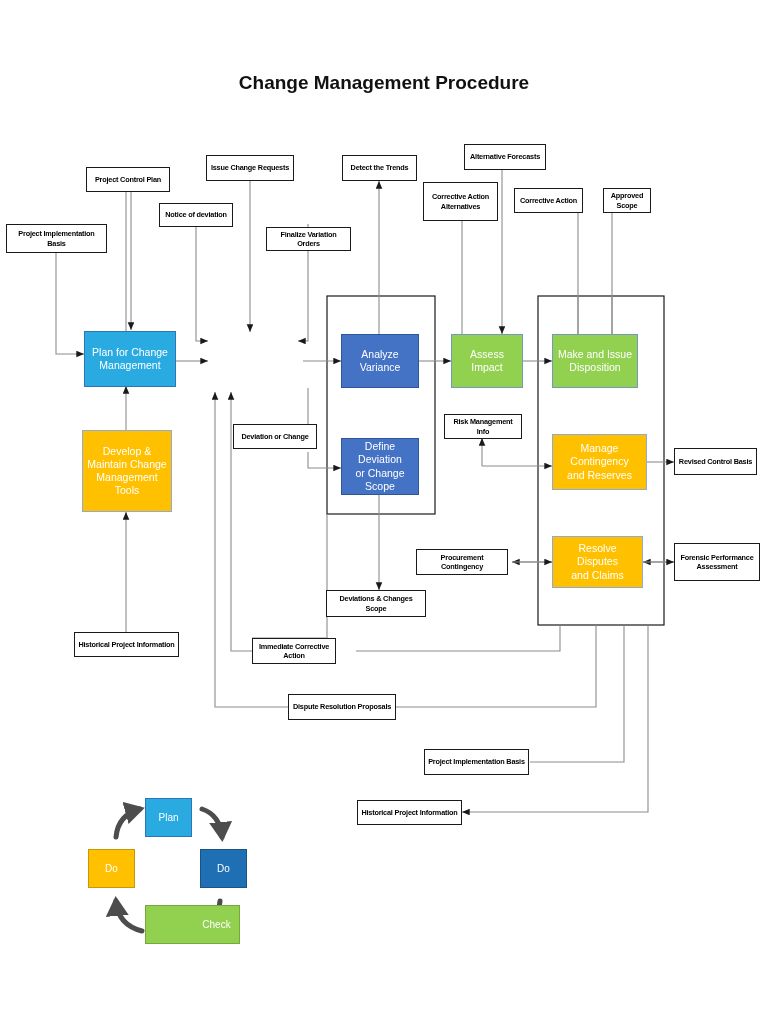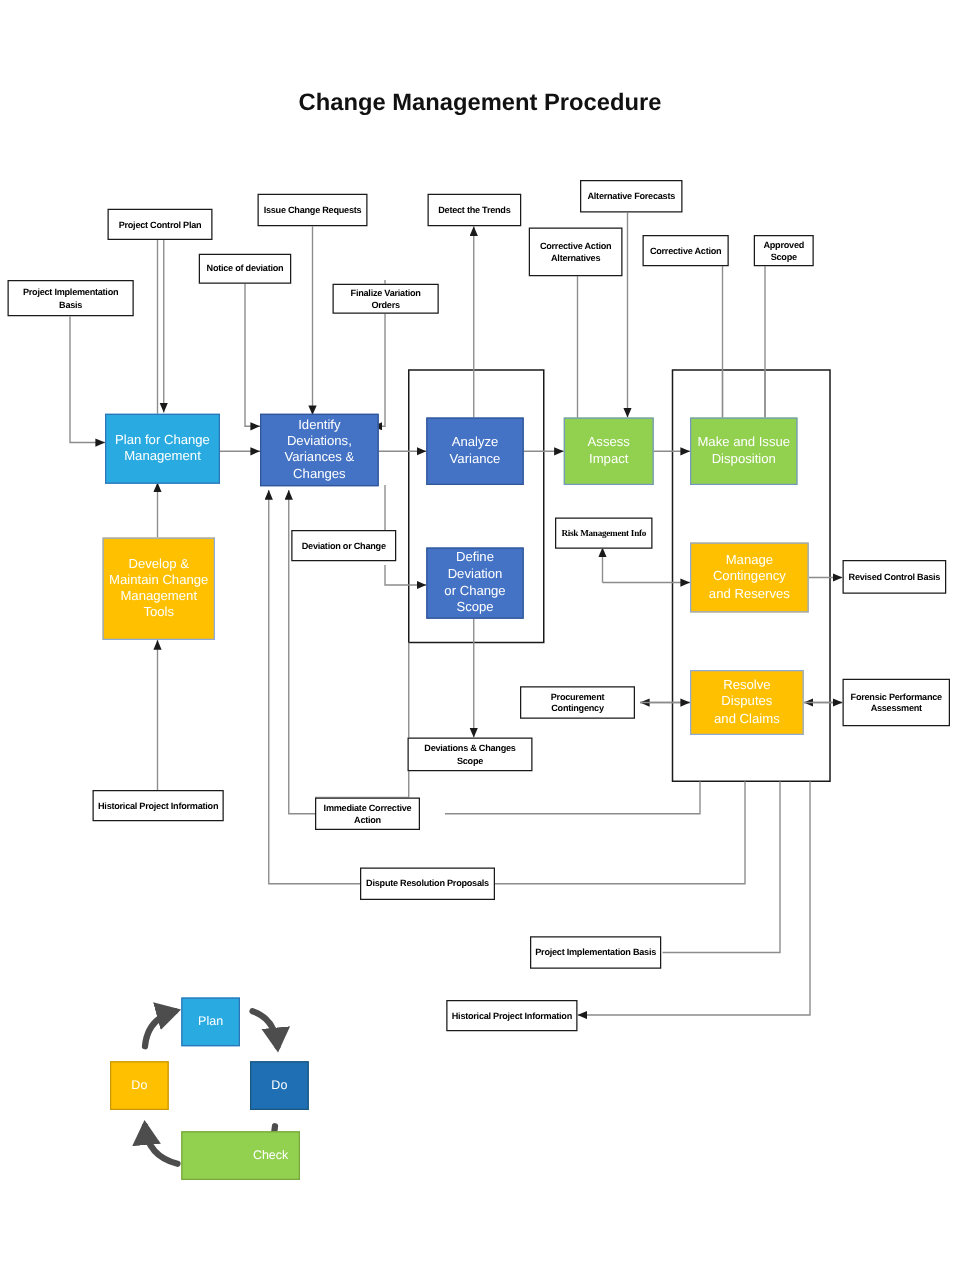--- a/index.html
+++ b/index.html
@@ -147,42 +147,40 @@
 
   <div class="node label-box" style="left:603px;top:188px;width:48px;height:25px;">Approved Scope</div>
 
   <div class="node proc cyan" style="left:84px;top:331px;width:92px;height:56px;white-space:pre-line;">Plan for Change
 Management</div>
 
   <div class="node proc amber" style="left:82px;top:430px;width:90px;height:82px;white-space:pre-line;">Develop &amp;
 Maintain Change
 Management Tools</div>
 
-  <div class="node proc blue" style="left:208px;top:331px;width:95px;height:58px;white-space:pre-line;">Identify Deviations,
-Variances &amp; Changes</div>
 
   <div class="node proc blue" style="left:341px;top:334px;width:78px;height:54px;white-space:pre-line;">Analyze Variance</div>
 
   <div class="node proc blue" style="left:341px;top:438px;width:78px;height:57px;white-space:pre-line;">Define Deviation
 or Change Scope</div>
 
   <div class="node proc green" style="left:451px;top:334px;width:72px;height:54px;white-space:pre-line;">Assess Impact</div>
 
   <div class="node proc green" style="left:552px;top:334px;width:86px;height:54px;white-space:pre-line;">Make and Issue
 Disposition</div>
 
   <div class="node proc amber" style="left:552px;top:434px;width:95px;height:56px;white-space:pre-line;">Manage Contingency
 and Reserves</div>
 
   <div class="node proc amber" style="left:552px;top:536px;width:91px;height:52px;white-space:pre-line;">Resolve Disputes
 and Claims</div>
 
   <div class="node label-box" style="left:233px;top:424px;width:84px;height:25px;">Deviation or Change</div>
 
-  <div class="node label-box" style="left:444px;top:414px;width:78px;height:25px;font-family:Liberation Serif, serif;">Risk Management Info</div>
+  <div class="node label-box" style="left:444px;top:414px;width:78px;height:25px;">Risk Management Info</div>
 
   <div class="node label-box" style="left:674px;top:448px;width:83px;height:27px;">Revised Control Basis</div>
 
   <div class="node label-box" style="left:416px;top:549px;width:92px;height:26px;">Procurement Contingency</div>
 
   <div class="node label-box" style="left:674px;top:543px;width:86px;height:38px;">Forensic Performance Assessment</div>
 
   <div class="node label-box" style="left:326px;top:590px;width:100px;height:27px;">Deviations &amp; Changes Scope</div>
 
   <div class="node label-box" style="left:252px;top:638px;width:84px;height:26px;">Immediate Corrective Action</div>

